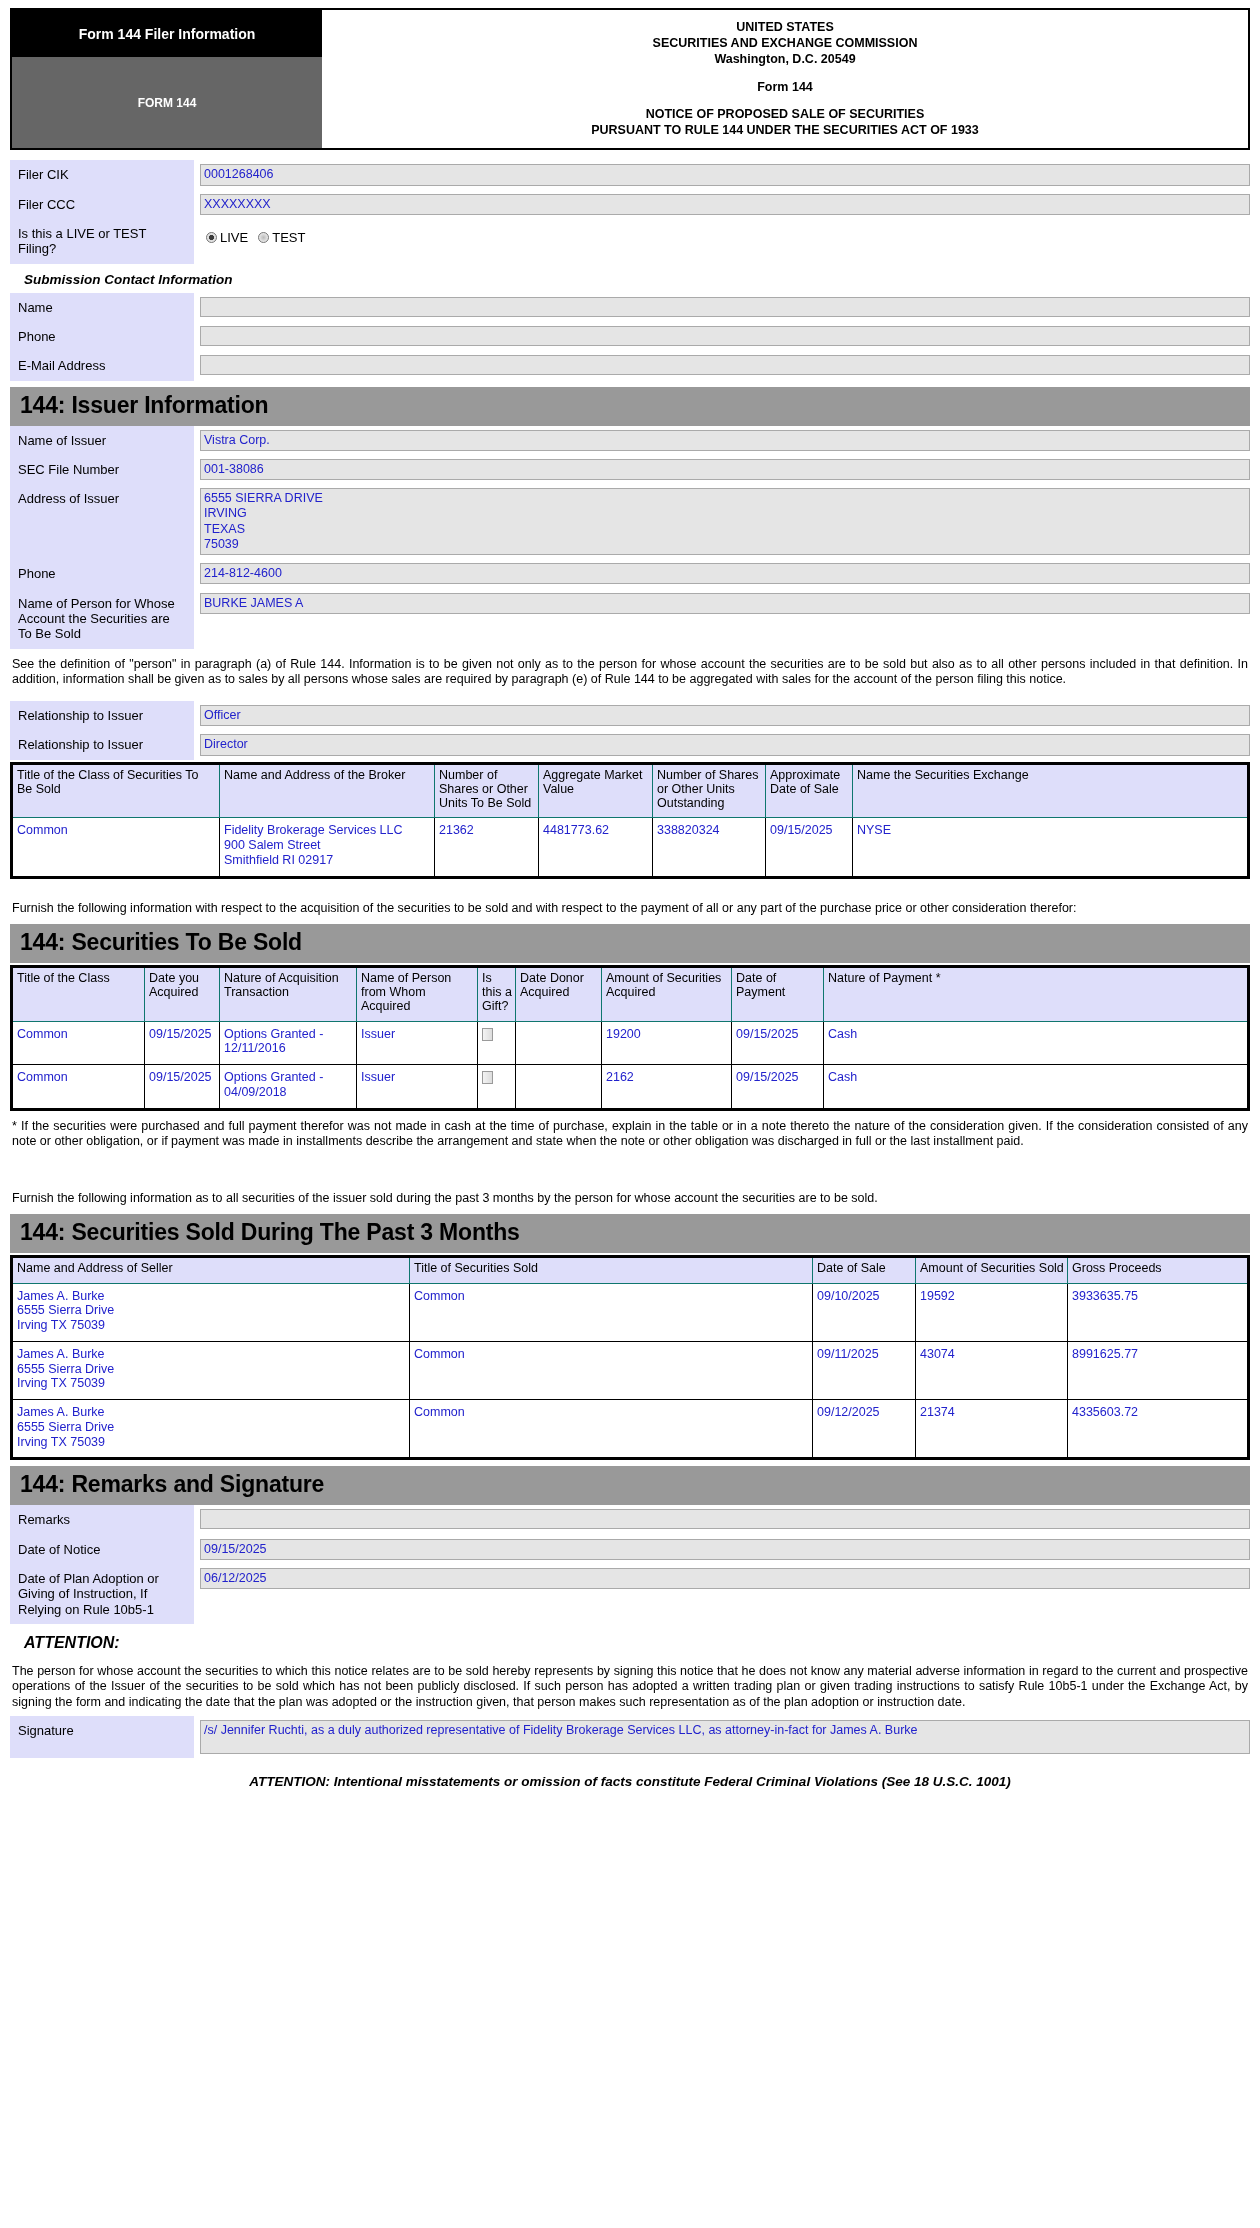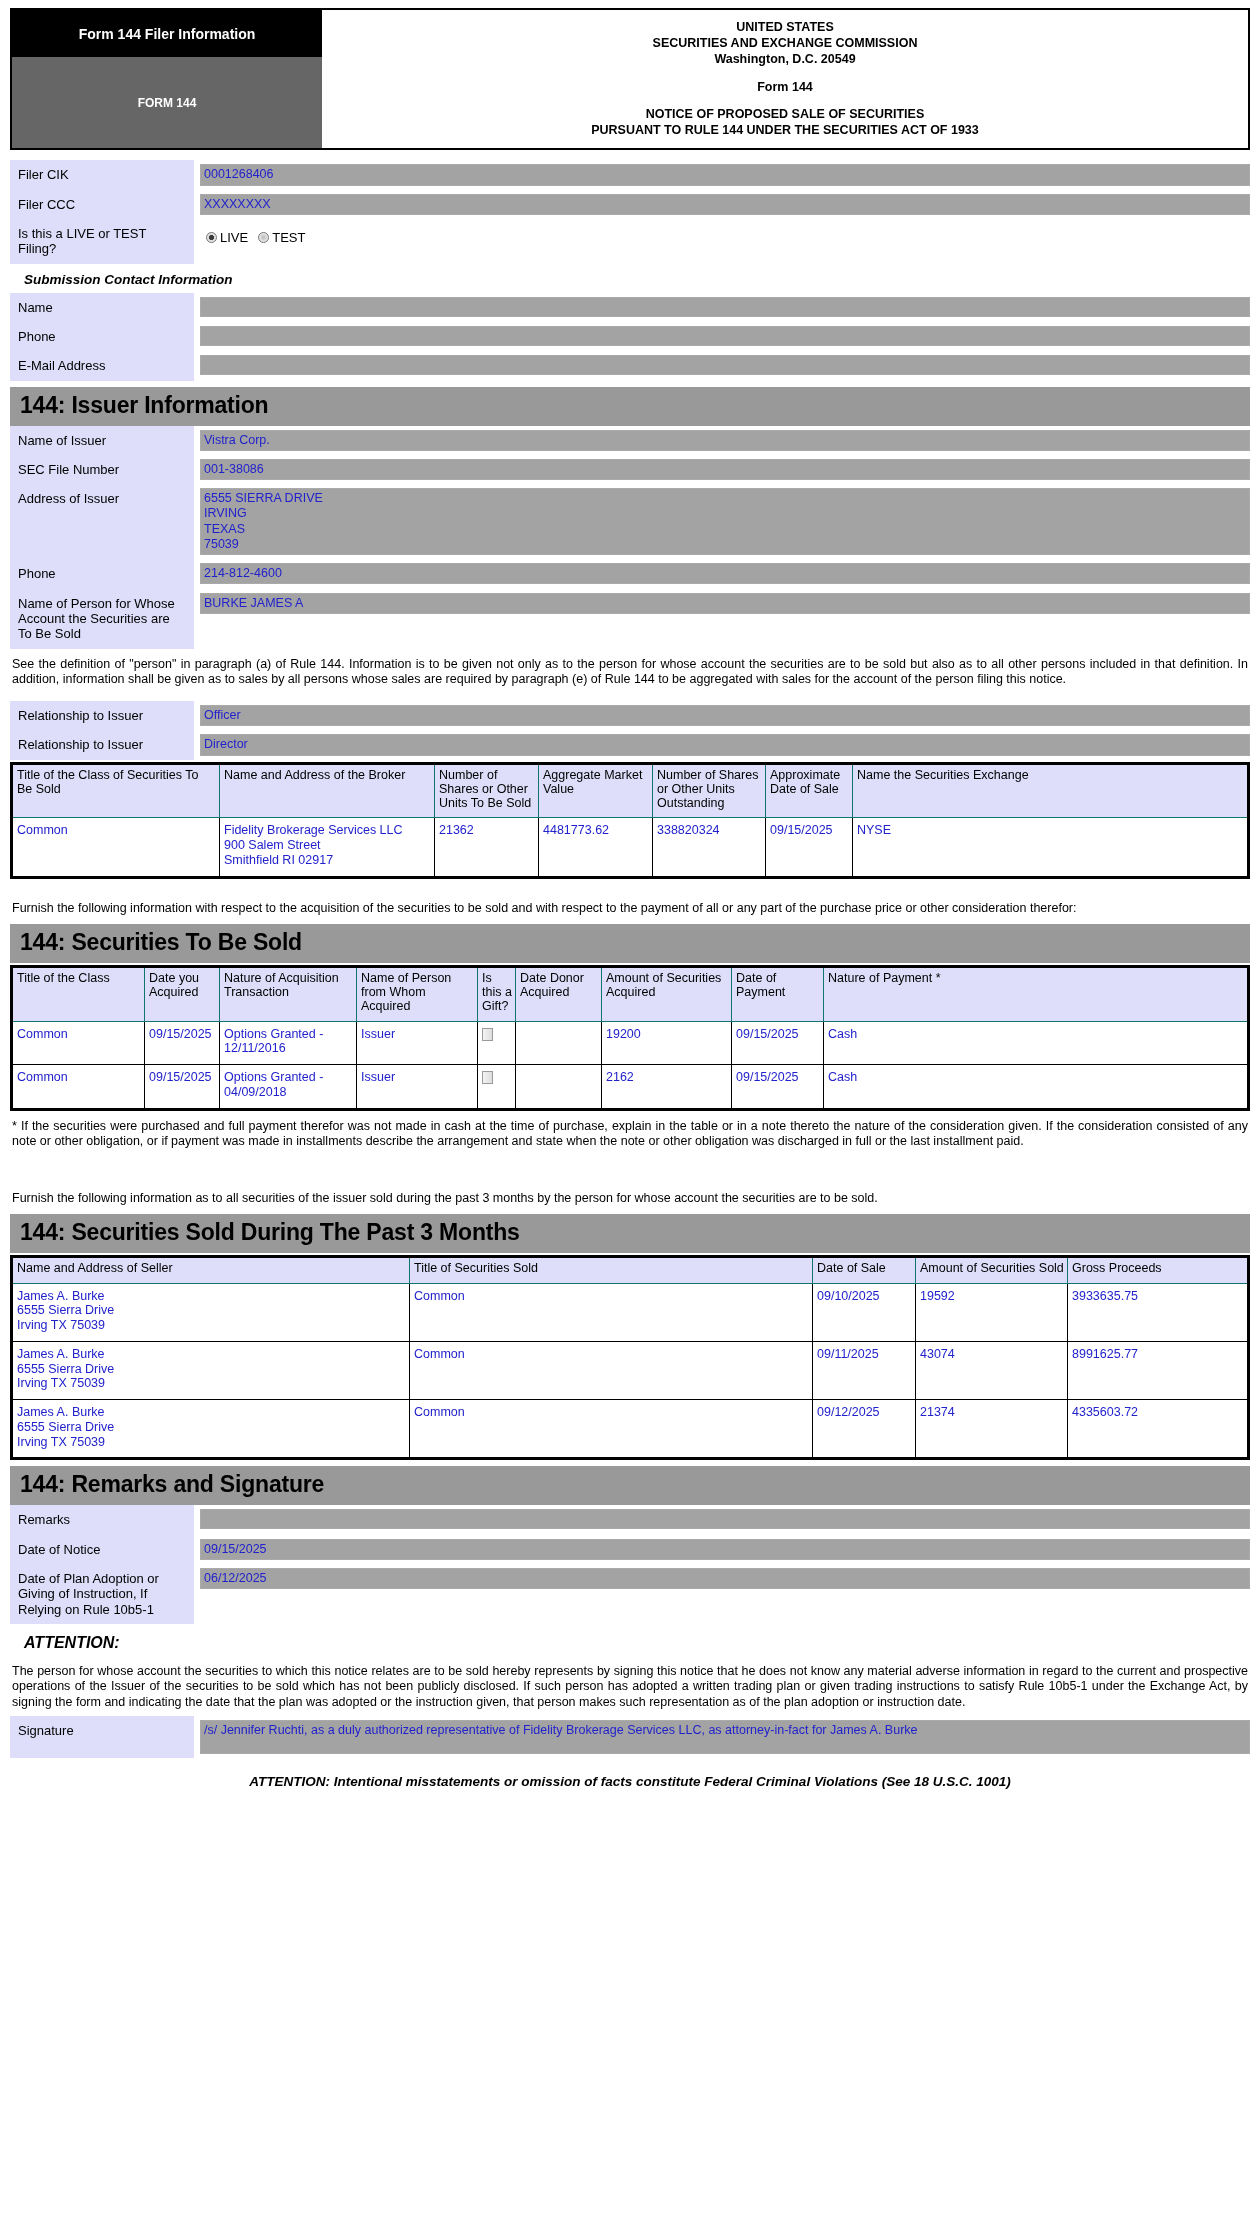--- a/index.html
+++ b/index.html
@@ -74,21 +74,21 @@
     line-height: 1.18;
   }
   .fval {
     display: table-cell;
     padding: 4px 0 4px 6px;
     vertical-align: top;
     background: #ffffff;
   }
   .inp {
     border: 1px solid #aaa;
-    background: #a3a3a3;
+    background: #e5e5e5;
     color: #2222CC;
     font-family: "Liberation Sans", sans-serif;
     font-size: 12.5px;
     padding: 2px 3px;
     width: 100%;
     min-height: 20px;
     line-height: 1.22;
     white-space: pre-line;
   }
   .inp.tall { min-height: 46px; }

